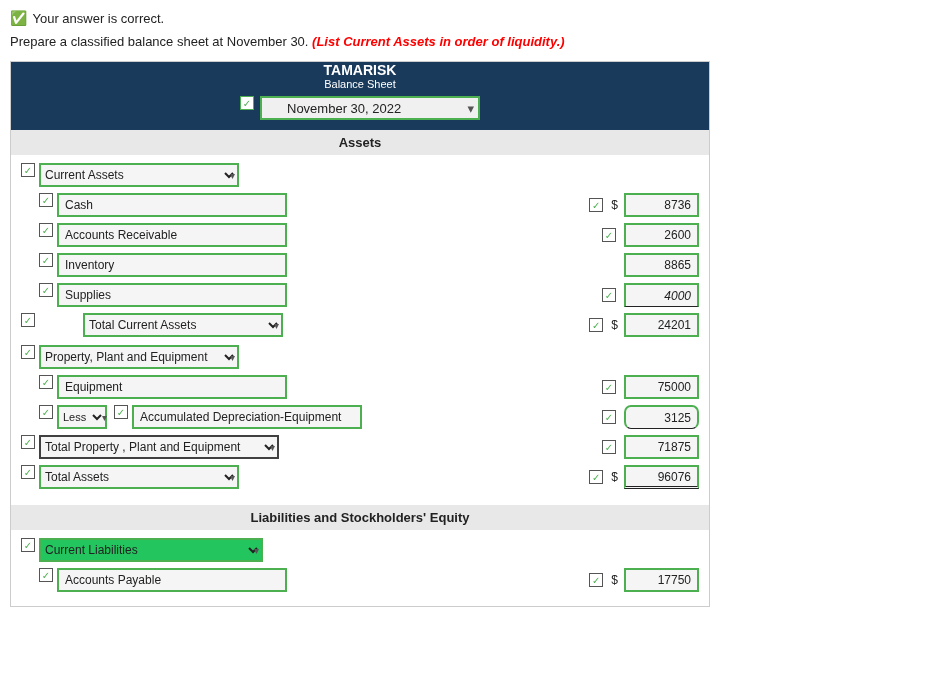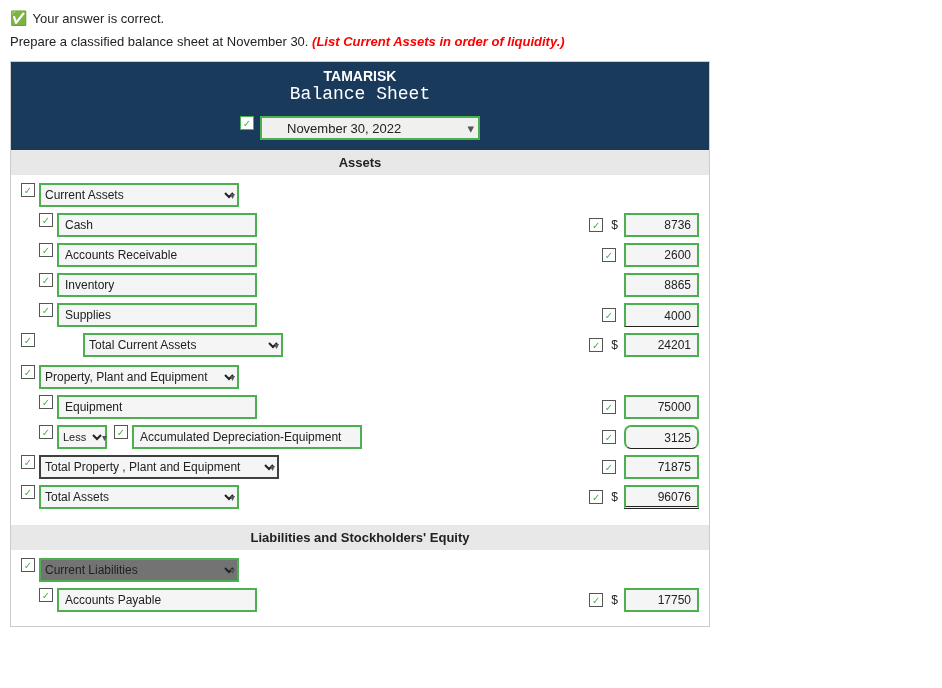--- a/index.html
+++ b/index.html
@@ -13,24 +13,24 @@
     
     .balance-sheet-container {
       border: 1px solid #ccc;
       max-width: 700px;
     }
     
     .bs-header {
       background-color: #1a3a5c;
       color: white;
       text-align: center;
-      padding: 6px;
+      padding: 0;
     }
     .bs-header .company-name { font-weight: bold; font-size: 14px; }
-    .bs-header .sheet-title { font-size: 18px; font-family: Liberation Mono, monospace; }
+    .bs-header .sheet-title { font-size: 11px; }
     
     .date-row {
       background-color: #1a3a5c;
       padding: 6px 10px 10px 10px;
       display: flex;
       justify-content: center;
     }
     .date-select {
       border: 2px solid #4caf50;
       background: #f0f0f0;
@@ -92,21 +92,21 @@
     
     .input-field {
       border: 2px solid #4caf50;
       background: #f5f5f5;
       padding: 3px 6px;
       font-size: 12px;
       color: #222;
       height: 24px;
     }
     
-    .label-input { width: 200px; }
+    .label-input { width: 230px; }
     
     .value-input { width: 75px; text-align: right; }
     .total-input { width: 75px; text-align: right; }
     
     .dollar-sign { font-size: 12px; margin-right: 2px; color: #222; }
     
     .indent-1 { margin-left: 18px; }
     
     .row-value-area {
       display: flex;
@@ -224,21 +224,21 @@
         <span class="checkbox checked" style="visibility:hidden;"></span>
         <input class="input-field value-input" type="text" value="8865" style="">
       </div>
     </div>
 
     <div class="row indent-1">
       <span class="checkbox checked"></span>
       <input class="input-field label-input" type="text" value="Supplies" style="">
       <div class="row-value-area">
         <span class="checkbox checked"></span>
-        <input class="input-field value-input" type="text" value="4000" style="border-bottom: 1px solid rgb(34, 34, 34);">
+        <input class="input-field value-input" type="text" value="4000" style="border-bottom: 1px solid rgb(34, 34, 34); font-style: italic;">
       </div>
     </div>
 
     <div class="row" style="margin-top:4px;">
       <span class="checkbox checked"></span>
       <div class="chevron-wrapper">
         <select style="width:200px; border:2px solid #4caf50; background:#f5f5f5; font-size:12px; height:24px;margin-left:44px;">
           <option>Total Current Assets</option>
         </select>
       </div>
@@ -314,21 +314,21 @@
 
   <div class="liabilities-header">
     <span>Liabilities and Stockholders' Equity</span>
   </div>
 
   <div class="bs-body">
 
     <div class="row">
       <span class="checkbox checked"></span>
       <div class="chevron-wrapper">
-        <select style="width:200px; border:2px solid #4caf50; background:#737373; font-size:12px; height:24px;">
+        <select style="width:224px; border:2px solid #4caf50; background:#22c55e; font-size:12px; height:24px;">
           <option>Current Liabilities</option>
         </select>
       </div>
     </div>
 
     <div class="row indent-1">
       <span class="checkbox checked"></span>
       <input class="input-field label-input" type="text" value="Accounts Payable" style="">
       <div class="row-value-area">
         <span class="checkbox checked"></span>

